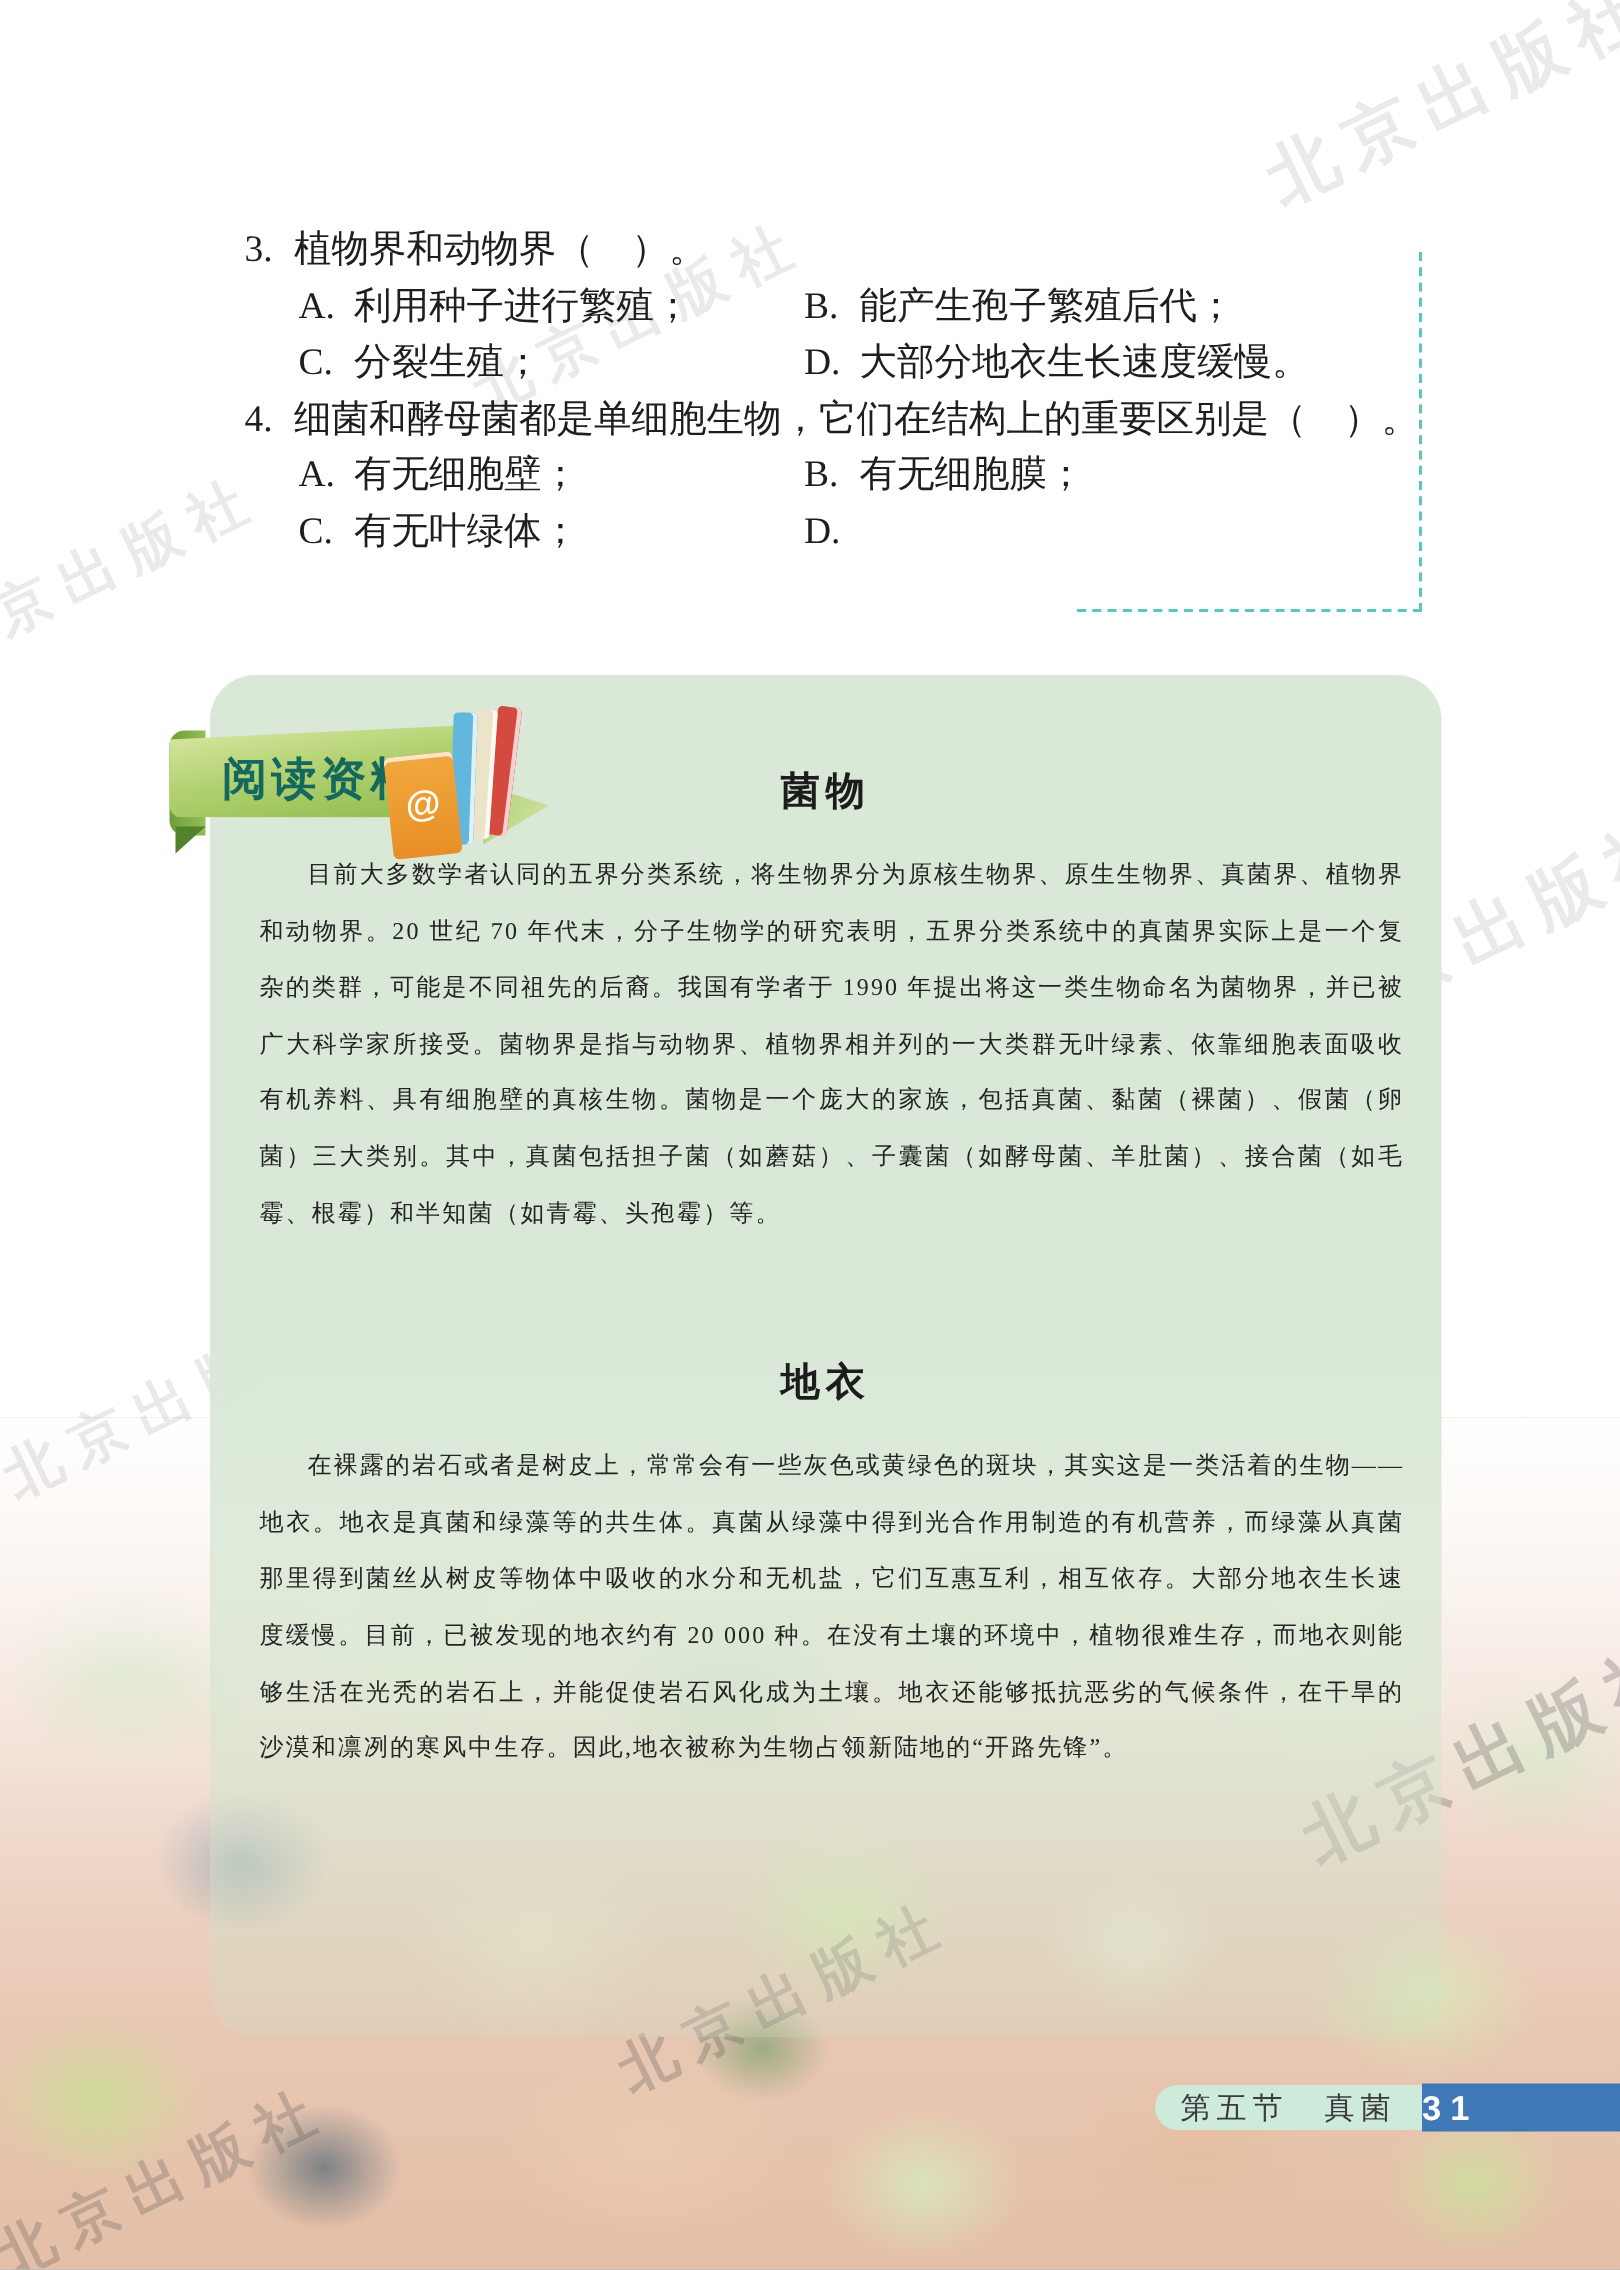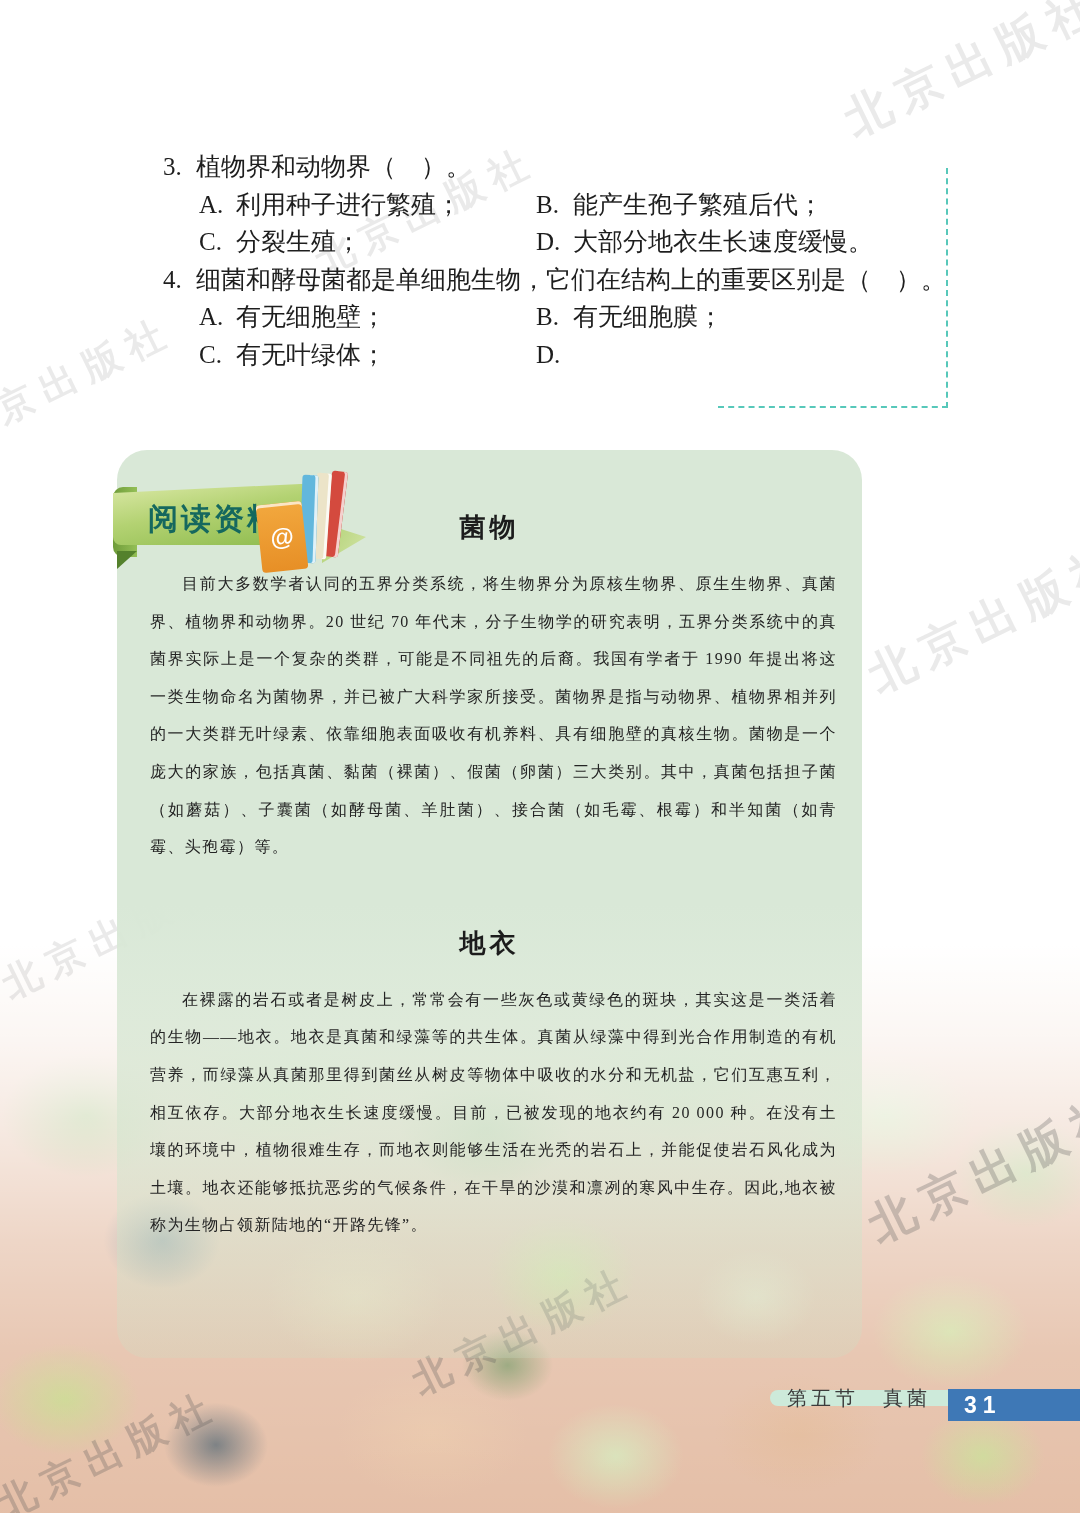--- a/index.html
+++ b/index.html
@@ -69,33 +69,33 @@
 
   
   .dashed-corner{
     position:absolute; left:718px; top:168px; width:228px; height:238px;
     border-right:2px dashed var(--accent-teal,#57c8ba);
     border-bottom:2px dashed var(--accent-teal,#57c8ba);
   }
 
   
   .reading-box{
-    position:absolute; left:117px; top:450px; width:745px; height:908px;
+    position:absolute; left:140px; top:450px; width:821px; height:908px;
     border-radius:30px;
     background:linear-gradient(to bottom,
       var(--panel-green,#d9e8d7) 0%, var(--panel-green,#d9e8d7) 50%,
       rgba(214,230,209,0.72) 70%, rgba(206,226,200,0.42) 88%,
       rgba(202,224,196,0.25) 100%);
   }
   .section-title{
     text-align:center; font-family:var(--sans); font-weight:bold;
     font-size:26px; color:#1c1c1c; letter-spacing:4px;
   }
   .title-1{padding-top:60px;}
-  .title-2{margin-top:60px;font-family:Liberation Mono, monospace;}
+  .title-2{margin-top:76px;font-family:Liberation Mono, monospace;}
   .section-text{
     margin:20px 25px 0 33px; font-size:16px; line-height:37.6px;
     color:#242424; text-align:justify; text-indent:2em; letter-spacing:1.4px;
   }
 
   
   .ribbon-band{
     position:absolute; left:113px; top:483px; width:208px; height:62px;
     background:linear-gradient(170deg,#d3e49c 10%, #b3d272 45%, #8fbc4f 95%);
     clip-path:polygon(0 16%, 100% 0, 85% 100%, 0 100%);
@@ -133,32 +133,32 @@
     display:flex; align-items:center; justify-content:center;
   }
   .at-circle{
     width:30px; height:30px; border-radius:50%;
     display:flex; align-items:center; justify-content:center;
     color:#ffffff; font-family:var(--sans); font-weight:bold; font-size:24px;
   }
 
   
   .footer-pill{
-    position:absolute; left:770px; top:1390px; width:178px; height:16px;
+    position:absolute; left:770px; top:1390px; width:178px; height:30px;
     background:var(--footer-mint,#cdeada); border-radius:16px 0 0 16px;
     display:flex; align-items:center; justify-content:center;
     font-size:20px; color:#3c3c3c; letter-spacing:4px; z-index:6;
     font-family:Liberation Mono, monospace;
   }
   .footer-page{
     position:absolute; left:948px; top:1389px; width:132px; height:32px;
     background:var(--footer-blue,#3e78b6); color:#ffffff;
     display:flex; align-items:center; font-family:var(--sans);
     font-size:23px; font-weight:bold; letter-spacing:6px;
-    padding-left:16px; box-sizing:border-box; z-index:6;
+    padding-left:0; box-sizing:border-box; z-index:6;
   }
 </style>
 </head>
 <body>
 
 <div class="page">
 
   <div class="photo">
     <div class="photo-fade"></div>
   </div>

